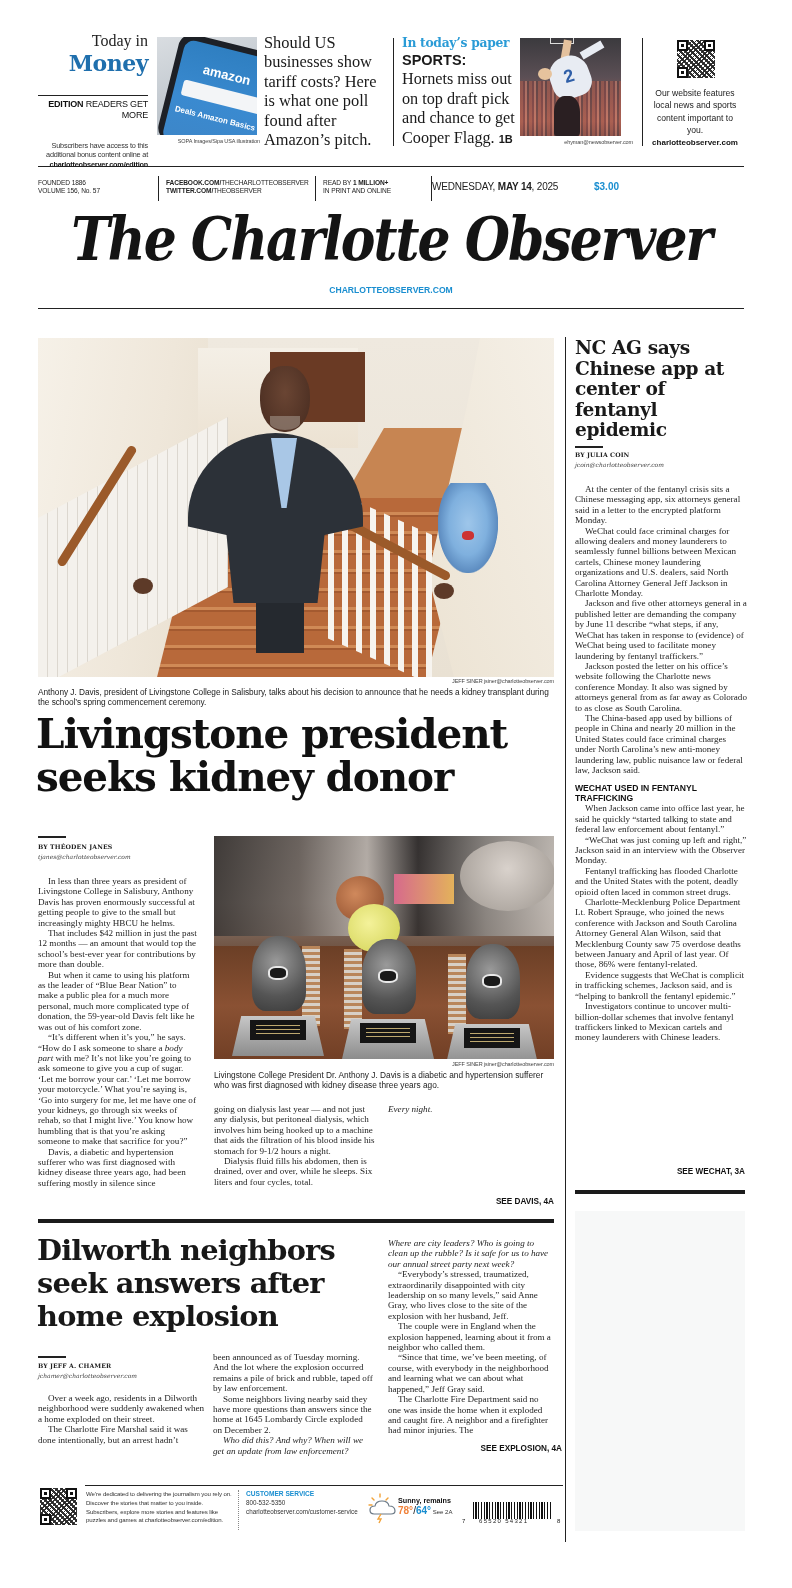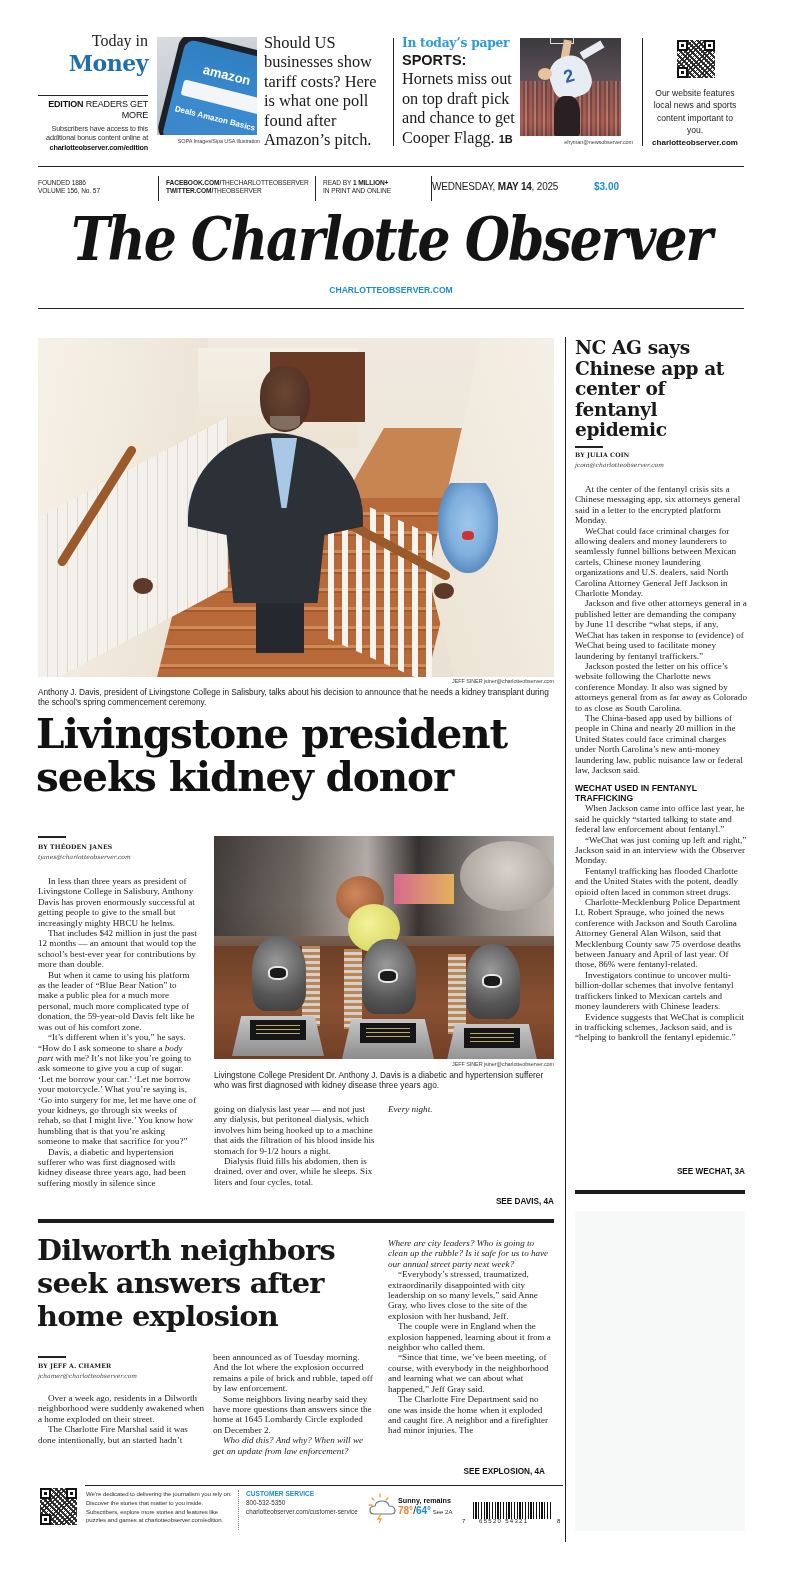--- a/index.html
+++ b/index.html
@@ -8,21 +8,21 @@
 
   .abs { position: absolute; }
 
   
   .promo-today { left: 38px; top: 32px; width: 110px; text-align: right; }
   .promo-today .l1 { font-family: "Liberation Serif", serif; font-size: 16px; color: #222; line-height: 18px; }
   .promo-today .l2 { font-family: "DejaVu Serif", serif; font-weight: bold; font-size: 22px; color: #1f6fad; line-height: 26px; letter-spacing: -0.5px; }
   .edition-box { left: 38px; top: 95px; width: 110px; border-top: 1.5px solid #222; padding-top: 3px; text-align: right; }
   .edition-box .head { font-family: "Liberation Sans", sans-serif; font-size: 9px; line-height: 11px; color: #111; letter-spacing: -0.2px; }
   .edition-box .head b { font-weight: bold; }
-  .edition-box .body { font-family: "Liberation Sans", sans-serif; font-size: 7.3px; line-height: 9.3px; color: #333; margin-top: 3px; letter-spacing: -0.2px; }
+  .edition-box .body { font-family: "Liberation Sans", sans-serif; font-size: 7.3px; line-height: 9.3px; color: #333; margin-top: 20px; letter-spacing: -0.2px; }
   .edition-box .url { font-weight: bold; color: #111; }
 
   .amazon-photo { left: 157px; top: 37px; width: 100px; height: 98px; background: linear-gradient(160deg, #d9dde1 0%, #c8ced4 40%, #aeb6be 100%); overflow: hidden; }
   .amazon-phone { position: absolute; left: 10px; top: 6px; width: 110px; height: 110px; border-radius: 14px; background: #1d2026; transform: rotate(14deg); }
   .amazon-screen { position: absolute; left: 6px; top: 6px; right: 0; bottom: 0; border-radius: 10px; background: linear-gradient(180deg, #2f7fc1 0%, #3a8ad0 55%, #3d86c8 100%); }
   .amazon-logo { position: absolute; left: 24px; top: 18px; font-family: "Liberation Sans", sans-serif; font-weight: bold; color: #fff; font-size: 13px; }
   .amazon-search { position: absolute; left: 8px; top: 40px; width: 90px; height: 16px; background: #f3f5f7; border-radius: 3px; }
   .amazon-deals { position: absolute; left: 6px; top: 66px; font-family: "Liberation Sans", sans-serif; color: #fff; font-size: 8px; font-weight: bold; }
   .photo-credit { font-family: "Liberation Sans", sans-serif; font-size: 5.5px; color: #444; letter-spacing: -0.1px; }
   .amazon-credit { left: 160px; top: 138px; width: 100px; text-align: right; }
@@ -156,21 +156,21 @@
   .rr-jump { left: 575px; top: 1167px; width: 170px; }
 
   
   .s2-head { left: 37px; top: 1234px; width: 330px; font-family: "DejaVu Serif", serif; font-size: 28.8px; line-height: 33px; letter-spacing: -0.8px; color: #181818; }
   .s2-by-rule { left: 38px; top: 1356px; }
   .s2-byline { left: 38px; top: 1362px; }
   .s2-email { left: 38px; top: 1372px; }
   .s2-col1 { left: 38px; top: 1393px; width: 168px; }
   .s2-col2 { left: 213px; top: 1352px; width: 160px; }
   .s2-col3 { left: 388px; top: 1238px; width: 166px; }
-  .s2-jump { left: 379px; top: 1444px; width: 166px; margin-top: 23px; }
+  .s2-jump { left: 396px; top: 1444px; width: 166px; }
 
   
   .foot-rule { left: 85px; top: 1485px; width: 478px; height: 1px; background: #222; }
   .qr-foot { left: 40px; top: 1488px; width: 37px; height: 37px; }
   .foot-blurb { left: 86px; top: 1490px; width: 150px; font-family: "Liberation Sans", sans-serif; font-size: 6.1px; line-height: 8.8px; color: #333; letter-spacing: -0.1px; }
   .foot-dots { left: 238px; top: 1490px; height: 40px; width: 0; border-left: 1px dotted #888; }
   .foot-cs { left: 246px; top: 1490px; width: 120px; font-family: "Liberation Sans", sans-serif; font-size: 6.3px; line-height: 8.8px; color: #333; }
   .foot-cs .lbl { font-weight: bold; color: #1a8ed0; font-size: 6.6px; }
   .weather-icon { left: 366px; top: 1492px; width: 36px; height: 32px; }
   .weather-txt { left: 398px; top: 1496px; font-family: "Liberation Sans", sans-serif; }
@@ -349,35 +349,35 @@
   <p>At the center of the fentanyl crisis sits a Chinese messaging app, six attorneys general said in a letter to the encrypted platform Monday.</p>
   <p>WeChat could face criminal charges for allowing dealers and money launderers to seamlessly funnel billions between Mexican cartels, Chinese money laundering organizations and U.S. dealers, said North Carolina Attorney General Jeff Jackson in Charlotte Monday.</p>
   <p>Jackson and five other attorneys general in a published letter are demanding the company by June 11 describe “what steps, if any, WeChat has taken in response to (evidence) of WeChat being used to facilitate money laundering by fentanyl traffickers.”</p>
   <p>Jackson posted the letter on his office’s website following the Charlotte news conference Monday. It also was signed by attorneys general from as far away as Colorado to as close as South Carolina.</p>
   <p>The China-based app used by billions of people in China and nearly 20 million in the United States could face criminal charges under North Carolina’s new anti-money laundering law, public nuisance law or federal law, Jackson said.</p>
   <div class="rr-subhead">WECHAT USED IN FENTANYL TRAFFICKING</div>
   <p>When Jackson came into office last year, he said he quickly “started talking to state and federal law enforcement about fentanyl.”</p>
   <p>“WeChat was just coming up left and right,” Jackson said in an interview with the Observer Monday.</p>
   <p>Fentanyl trafficking has flooded Charlotte and the United States with the potent, deadly opioid often laced in common street drugs.</p>
   <p>Charlotte-Mecklenburg Police Department Lt. Robert Sprauge, who joined the news conference with Jackson and South Carolina Attorney General Alan Wilson, said that Mecklenburg County saw 75 overdose deaths between January and April of last year. Of those, 86% were fentanyl-related.</p>
+  <p>Evidence suggests that WeChat is complicit in trafficking schemes, Jackson said, and is “helping to bankroll the fentanyl epidemic.”</p>
   <p>Investigators continue to uncover multi-billion-dollar schemes that involve fentanyl traffickers linked to Mexican cartels and money launderers with Chinese leaders.</p>
-  <p>Evidence suggests that WeChat is complicit in trafficking schemes, Jackson said, and is “helping to bankroll the fentanyl epidemic.”</p>
 </div>
 <div class="abs jump rr-jump">SEE WECHAT, 3A</div>
 <div class="abs thick-rule-2"></div>
 <div class="abs ad-box"></div>
 
 <div class="abs thick-rule-1"></div>
 <h2 class="abs s2-head">Dilworth neighbors seek answers after home explosion</h2>
 <div class="by-rule s2-by-rule"></div>
 <div class="abs byline s2-byline">BY JEFF A. CHAMER</div>
 <div class="abs email s2-email">jchamer@charlotteobserver.com</div>
 <div class="abs body-txt s2-col1">
   <p>Over a week ago, residents in a Dilworth neighborhood were suddenly awakened when a home exploded on their street.</p>
-  <p>The Charlotte Fire Marshal said it was done intentionally, but an started hadn’t</p>
+  <p>The Charlotte Fire Marshal said it was done intentionally, but an arrest hadn’t</p>
 </div>
 <div class="abs body-txt s2-col2">
   <p class="noind">been announced as of Tuesday morning. And the lot where the explosion occurred remains a pile of brick and rubble, taped off by law enforcement.</p>
   <p>Some neighbors living nearby said they have more questions than answers since the home at 1645 Lombardy Circle exploded on December 2.</p>
   <p><i>Who did this? And why? When will we get an update from law enforcement?</i></p>
 </div>
 <div class="abs body-txt s2-col3">
   <p class="noind"><i>Where are city leaders? Who is going to clean up the rubble? Is it safe for us to have our annual street party next week?</i></p>
   <p>“Everybody’s stressed, traumatized, extraordinarily disappointed with city leadership on so many levels,” said Anne Gray, who lives close to the site of the explosion with her husband, Jeff.</p>
   <p>The couple were in England when the explosion happened, learning about it from a neighbor who called them.</p>

